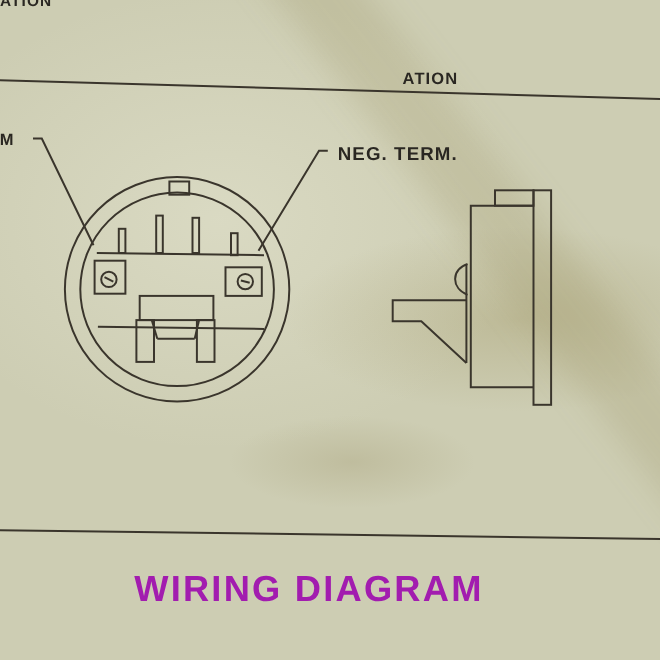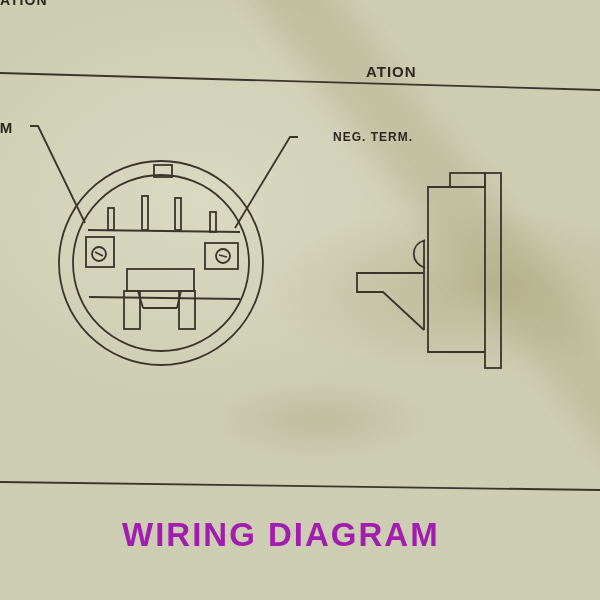--- a/index.html
+++ b/index.html
@@ -21,21 +21,21 @@
       background:rgba(150,140,90,0.22); transform:rotate(-38deg); transform-origin:top left;
       filter:blur(14px);
     }
     svg.diagram { position:absolute; left:0; top:0; }
     .lbl {
       position:absolute; color:#2a2722; font-weight:bold; letter-spacing:1px;
       font-family:"Liberation Sans", sans-serif;
     }
     #top-label { left:0; top:-8px; font-size:14px; }
     #white-label { left:366px; top:63px; font-size:15px; }
-    #neg-label { left:307px; top:130px; font-size:12px;margin-left:26px; }
+    #neg-label { left:307px; top:130px; font-size:17px; }
     #pos-label { left:-12px; top:119px; font-size:15px; }
     #title { left:122px; top:516px; font-size:33px; letter-spacing:2px; color:#a21caf; }
   </style>
 </head>
 <body>
 
 <div class="paper"></div>
 <div class="streak"></div>
 
 <svg class="diagram" width="600" height="600" viewBox="0 0 600 600">

